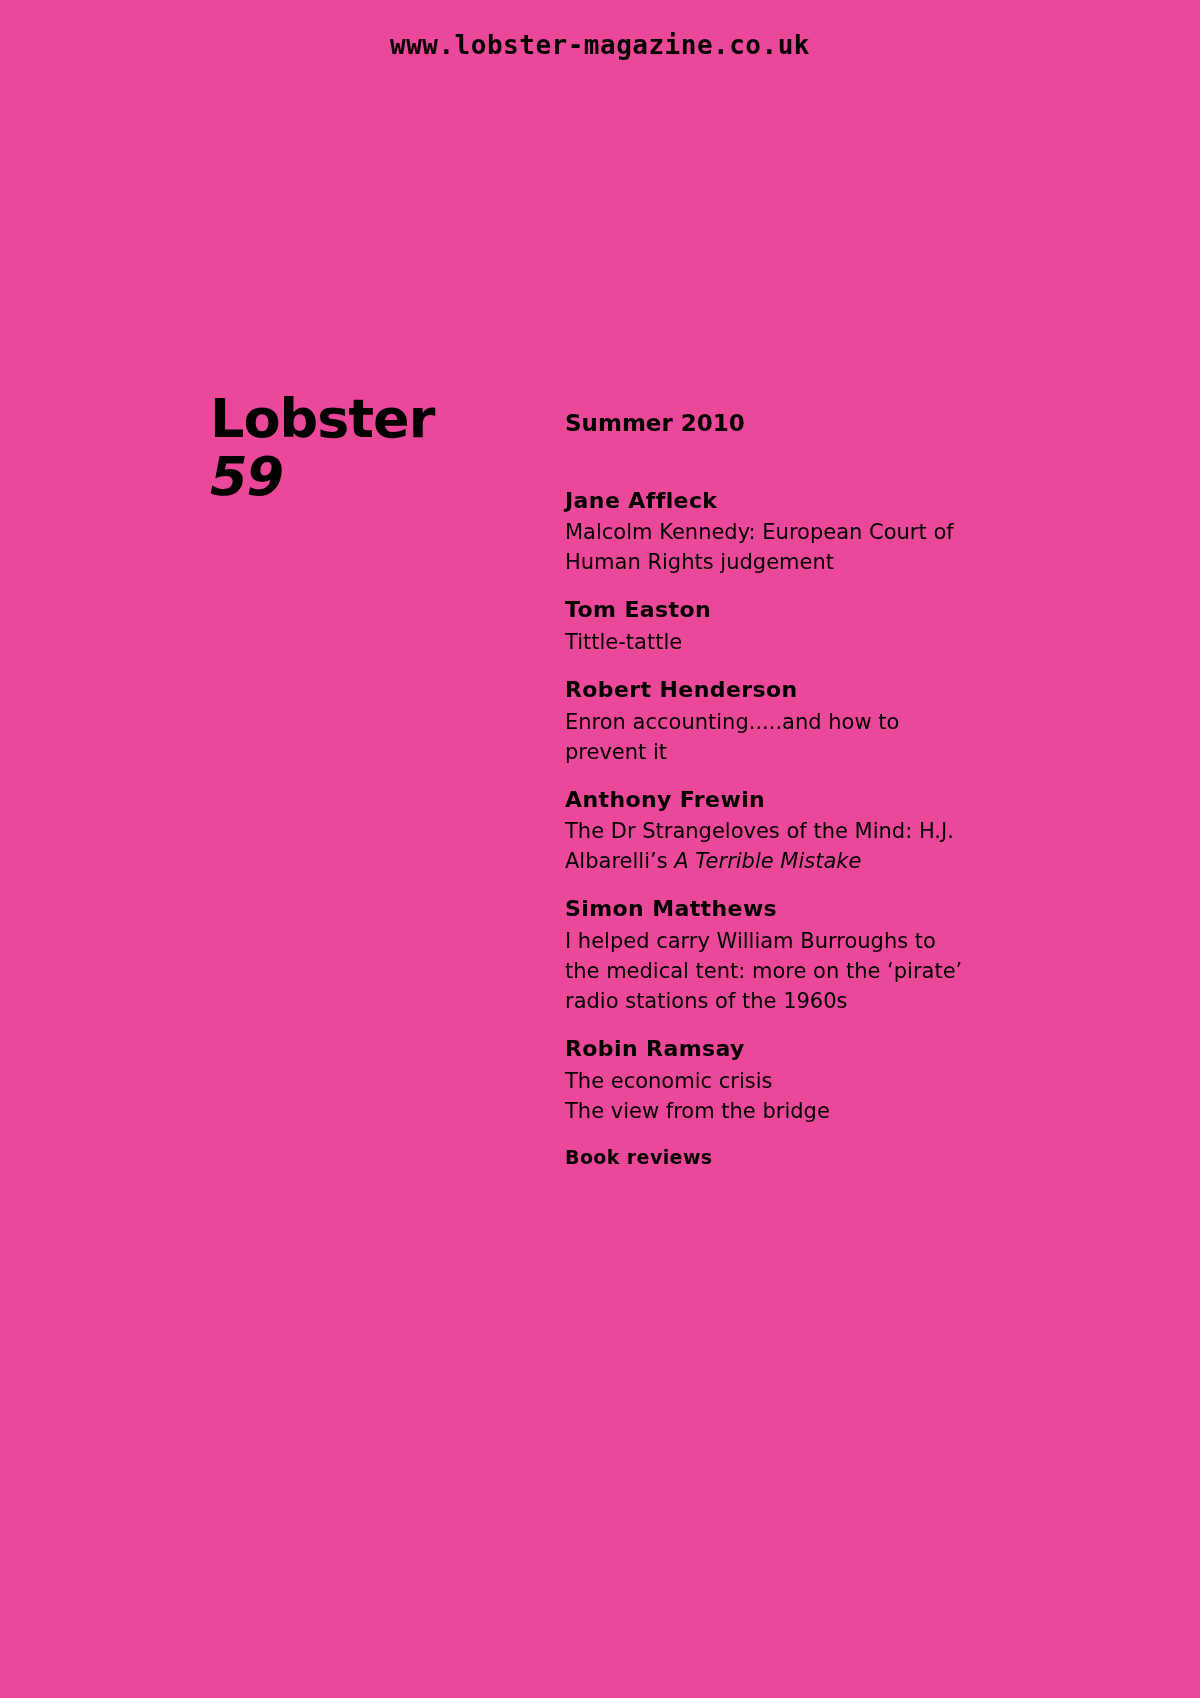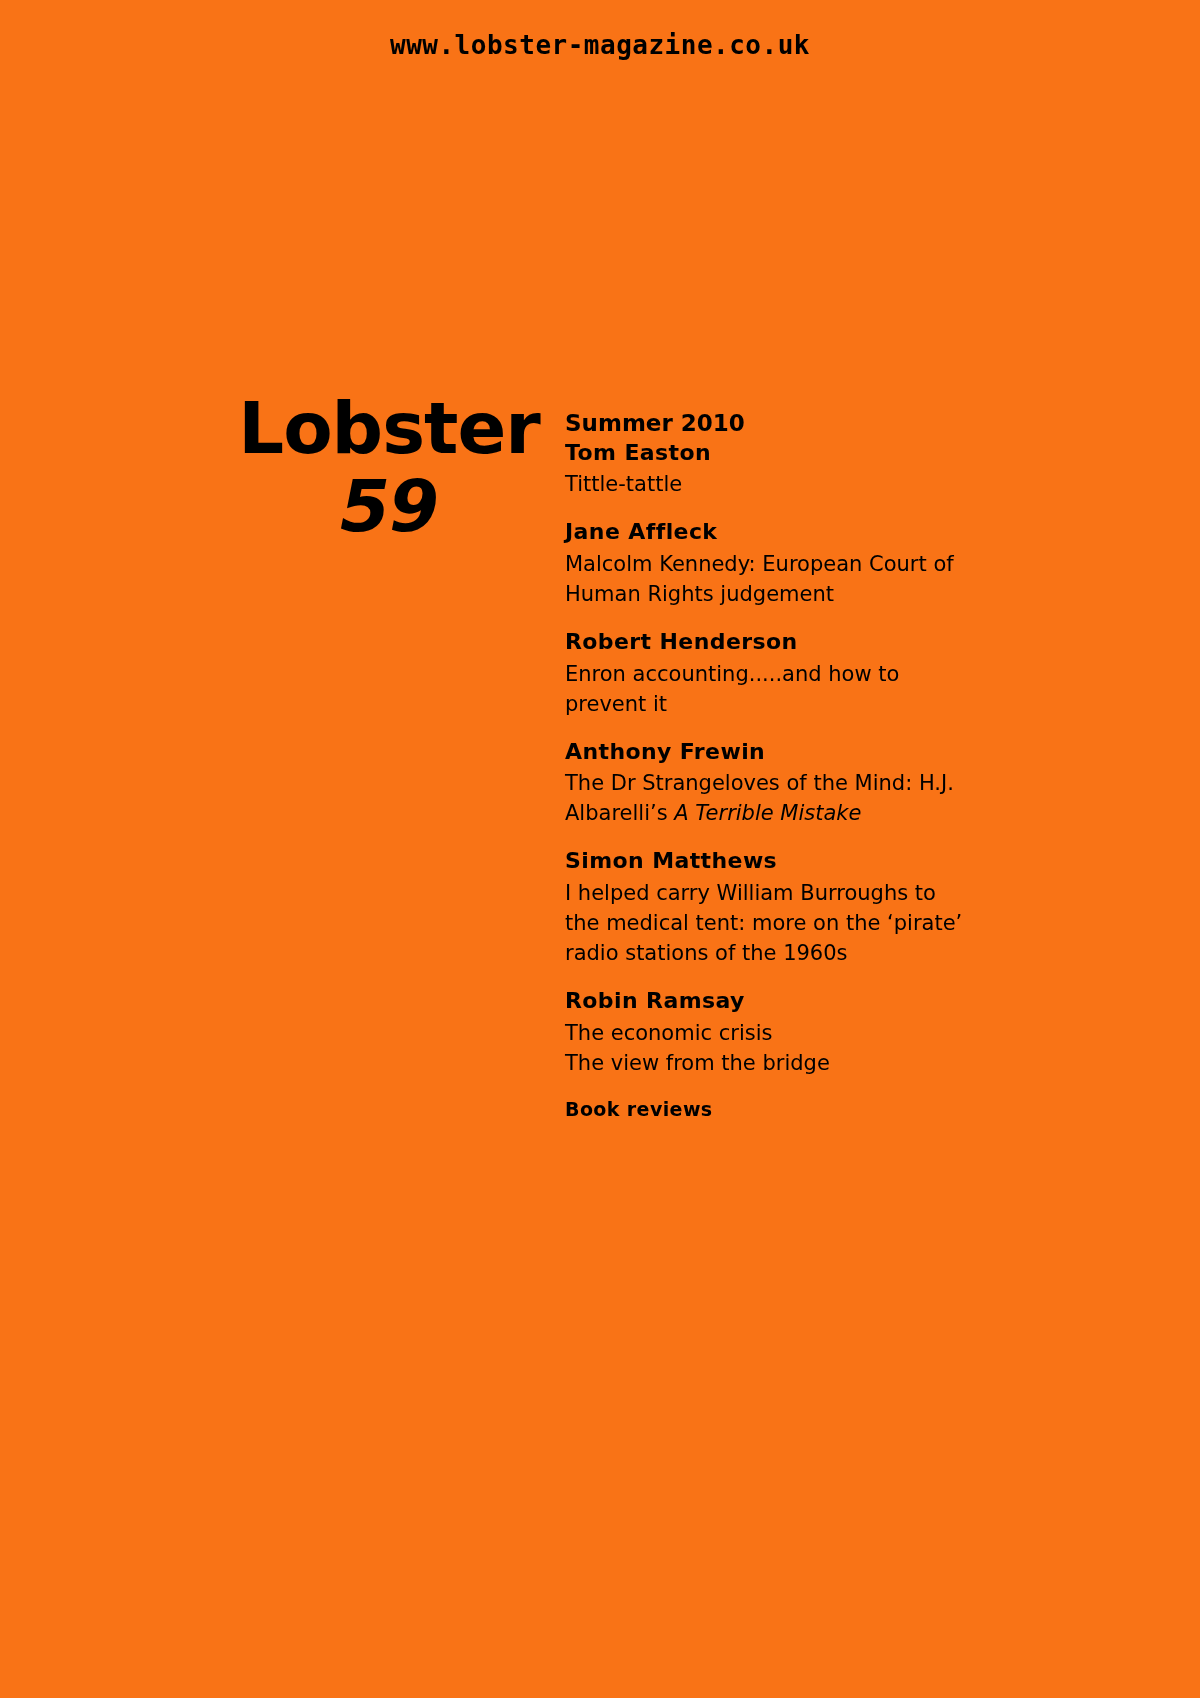--- a/index.html
+++ b/index.html
@@ -12,21 +12,21 @@
     height: 1698px;
     position: relative;
     font-family: "DejaVu Sans", sans-serif;
     color: #000000;
     overflow: hidden;
   }
 
   .page {
     position: absolute;
     inset: 0;
-    background: #f97316;
+    background: #ec4899;
   }
 
   .site-url {
     position: absolute;
     top: 30px;
     left: 0;
     width: 1200px;
     text-align: center;
     font-family: "DejaVu Sans Mono", monospace;
     font-weight: bold;
@@ -40,43 +40,43 @@
     top: 390px;
     left: 0;
     width: 1200px;
   }
 
   .masthead {
     position: absolute;
     left: 210px;
     top: 0;
     width: 320px;
-    text-align: center;
+    text-align: left;
     font-family: "DejaVu Sans", sans-serif;
     font-weight: bold;
-    font-size: 72px;
+    font-size: 54px;
     line-height: 1.08;
     letter-spacing: -1px;
     color: #000;
-    margin-left: 19px;
   }
   .masthead .title-word { display: block; }
   .masthead .issue-number { display: block; font-style: italic; }
 
   .toc {
     position: absolute;
     left: 565px;
     top: 20px;
     width: 400px;
   }
 
   .issue-date {
     font-size: 23px;
     font-weight: bold;
     line-height: 1.2;
+    margin-bottom: 48px;
   }
 
   .entry {
     margin-bottom: 18px;
   }
   .entry-author {
     font-size: 22px;
     font-weight: bold;
     line-height: 1.35;
     letter-spacing: 0.4px;
@@ -109,26 +109,26 @@
       <span class="title-word">Lobster</span>
       <span class="issue-number">59</span>
     </div>
 
     <div class="toc">
 
       <div class="issue-date">Summer 2010</div>
 
       <div id="entries">
           <div class="entry">
+            <div class="entry-author">Jane Affleck</div>
+            <div class="entry-title"><span>Malcolm Kennedy: European Court of Human Rights judgement</span></div>
+          </div>
+          <div class="entry">
             <div class="entry-author">Tom Easton</div>
             <div class="entry-title"><span>Tittle-tattle</span></div>
-          </div>
-          <div class="entry">
-            <div class="entry-author">Jane Affleck</div>
-            <div class="entry-title"><span>Malcolm Kennedy: European Court of Human Rights judgement</span></div>
           </div>
           <div class="entry">
             <div class="entry-author">Robert Henderson</div>
             <div class="entry-title"><span>Enron accounting.....and how to prevent it</span></div>
           </div>
           <div class="entry">
             <div class="entry-author">Anthony Frewin</div>
             <div class="entry-title"><span>The Dr Strangeloves of the Mind: H.J. Albarelli’s </span><span class="it">A Terrible Mistake</span></div>
           </div>
           <div class="entry">

